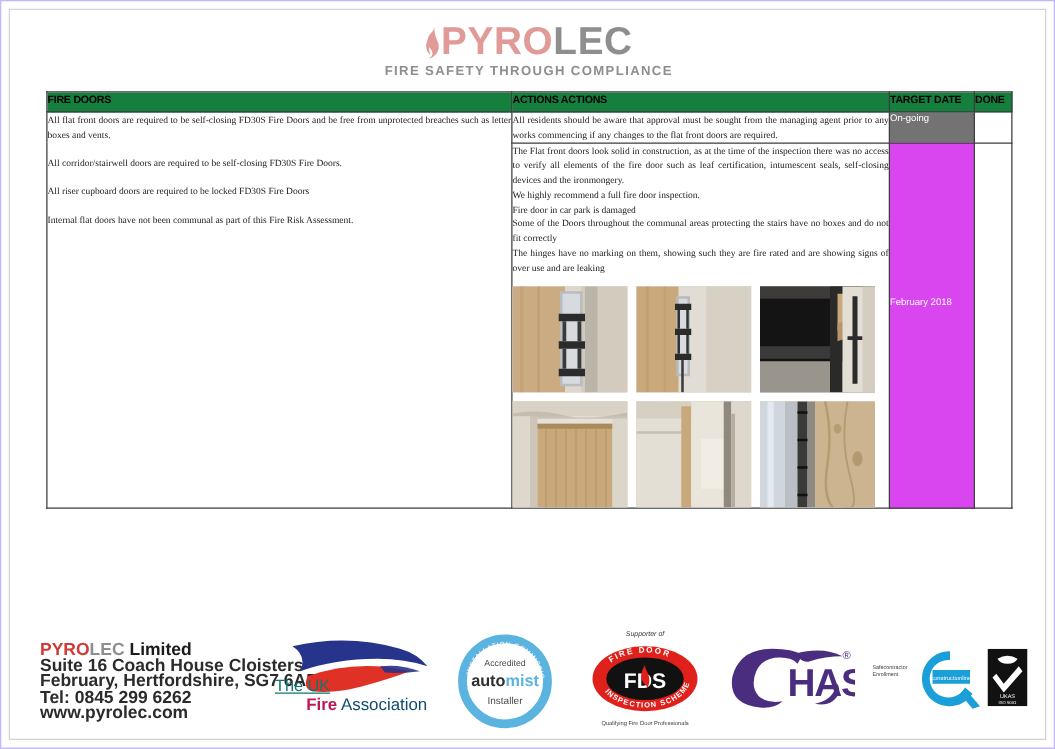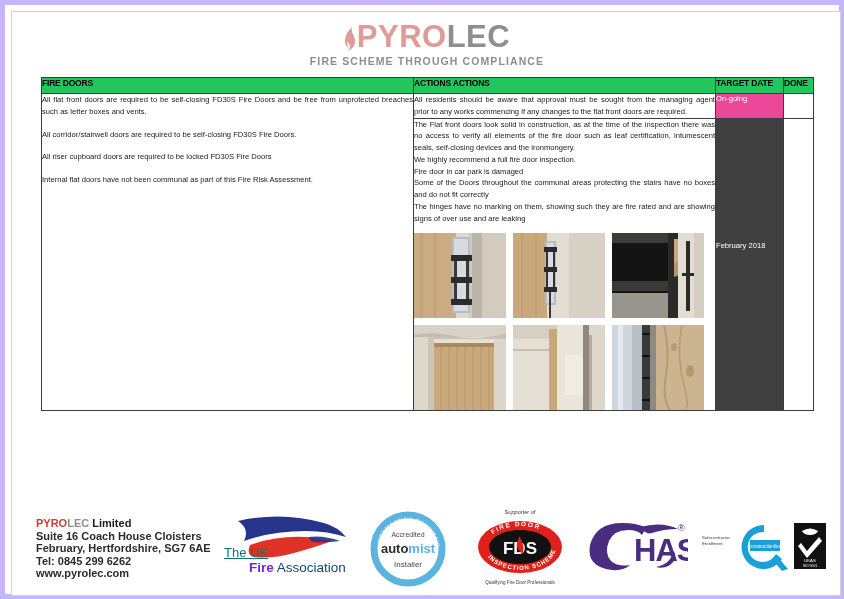--- a/index.html
+++ b/index.html
@@ -14,21 +14,21 @@
     font-family: "Liberation Sans", sans-serif;
   }
 
   #page {
     position: absolute;
     left: 0; top: 0;
     width: 844px;
     height: 599px;
     background: #ffffff;
     box-sizing: border-box;
-    border: 5px solid #c4b5fd;
+    border: 1px solid #c4b5fd;
   }
   #page-inner {
     position: absolute;
     left: 6px; top: 6px;
     width: 830px;
     height: 585px;
     background: #ffffff;
     border: 1px solid #d2d2d2;
     box-sizing: border-box;
   }
@@ -91,46 +91,47 @@
     padding: 0;
   }
   th.hdr {
     height: 15px;
     font-size: 8.5px;
     font-weight: bold;
     text-align: left;
     letter-spacing: -0.2px;
     padding: 2px 0 2px 4px;
     color: #000;
-    background: #22c55e;
+    background: #15803d;
     white-space: nowrap;
   }
   th.hdr.ctr { text-align: left; padding-left: 0; }
 
   td.body {
     font-size: 7.6px;
     line-height: 1.55;
     color: #1a1a1a;
     padding: 9px 9px 6px 9px;
   }
   td.body p {
     margin: 0 0 11px 0;
     text-align: justify;
+    font-family: Liberation Serif, serif;
   }
   td.body p:last-child { margin-bottom: 0; }
   td.body p.tight { margin-bottom: 0; }
 
   td.date-cell {
     font-size: 7.6px;
     color: #ffffff;
     padding: 7px 0 0 8px;
     vertical-align: top;
   }
-  td.date-green { background: #ec4899; margin-top: 36px; }
-  td.date-amber { background: #404040; }
+  td.date-green { background: #737373; margin-top: 36px; }
+  td.date-amber { background: #d946ef; }
   td.date-amber .date-label {
     display: block;
     padding-top: 122px;
   }
   td.done-cell { background: #fff; }
 
   
   .photos {
     margin-top: 9px;
   }
@@ -154,21 +155,21 @@
     position: absolute;
     left: 0;
     top: 487px;
     width: 830px;
     height: 96px;
   }
   #company {
     position: absolute;
     left: 24px;
     top: 18px;
-    font-size: 11px;
+    font-size: 14px;
     line-height: 12.6px;
     color: #2b2b2b;
     font-weight: bold;
   }
   #company .cname .p { color: #cf3a35; }
   #company .cname .l { color: #8e8e8e; }
   #company .cname .lim { color: #1a1a1a; }
   #company .addr { font-weight: bold; color: #2b2b2b; }
 
   .logo-slot {
@@ -179,21 +180,21 @@
   
   #ukfa { left: 208px; top: 16px; width: 130px; height: 64px; }
   #ukfa .ukfa-text {
     position: absolute;
     left: 4px;
     top: 30px;
     line-height: 15px;
   }
   #ukfa .t1 { font-size: 13px; color: #0f766e; font-weight: normal; text-decoration: underline; }
   #ukfa .t2 { font-size: 13.5px; }
-  #ukfa .t2 .fire { color: #6d28d9; font-weight: bold; padding-left: 25px; }
+  #ukfa .t2 .fire { color: #be185d; font-weight: bold; padding-left: 25px; }
   #ukfa .t2 .assoc { color: #0c4a6e; font-weight: normal; }
 
   
   #automist { left: 356px; top: 12px; width: 80px; height: 76px; }
 
   
   #fdis { left: 464px; top: 10px; width: 88px; height: 78px; }
   #fdis .sup {
     position: absolute; top: 0; left: 0; width: 88px;
     text-align: center; font-size: 5.6px; color: #3a3a3a;
@@ -226,21 +227,21 @@
     <div id="header">
       <div class="logo-wrap nosel">
         <div class="logo-line1">
           <span class="logo-flame">
             <svg width="12" height="26" viewBox="0 0 12 26">
               <path d="M7.5 0 C7.5 5, 2 6, 2 12 C2 17, 6 18, 6 22 C6 24, 4 25, 3 26 C8 24.5, 11 21, 11 16 C11 11, 7 9, 7.5 0 Z" fill="#e09a98"></path>
               <path d="M4 8 C2.5 11, 0.5 13, 1 17 C1.3 20, 3 22, 4.5 23 C3 20, 3 17, 4 14 Z" fill="#e09a98"></path>
             </svg>
           </span><span class="logo-pyro">PYRO</span><span class="logo-lec">LEC</span>
         </div>
-        <div class="logo-line2">FIRE SCHEME THROUGH COMPLIANCE</div>
+        <div class="logo-line2">FIRE SAFETY THROUGH COMPLIANCE</div>
       </div>
     </div>
 
     <table id="tbl">
       <colgroup>
         <col style="width:372px">
         <col style="width:302px">
         <col style="width:68px">
         <col style="width:30px">
       </colgroup>

